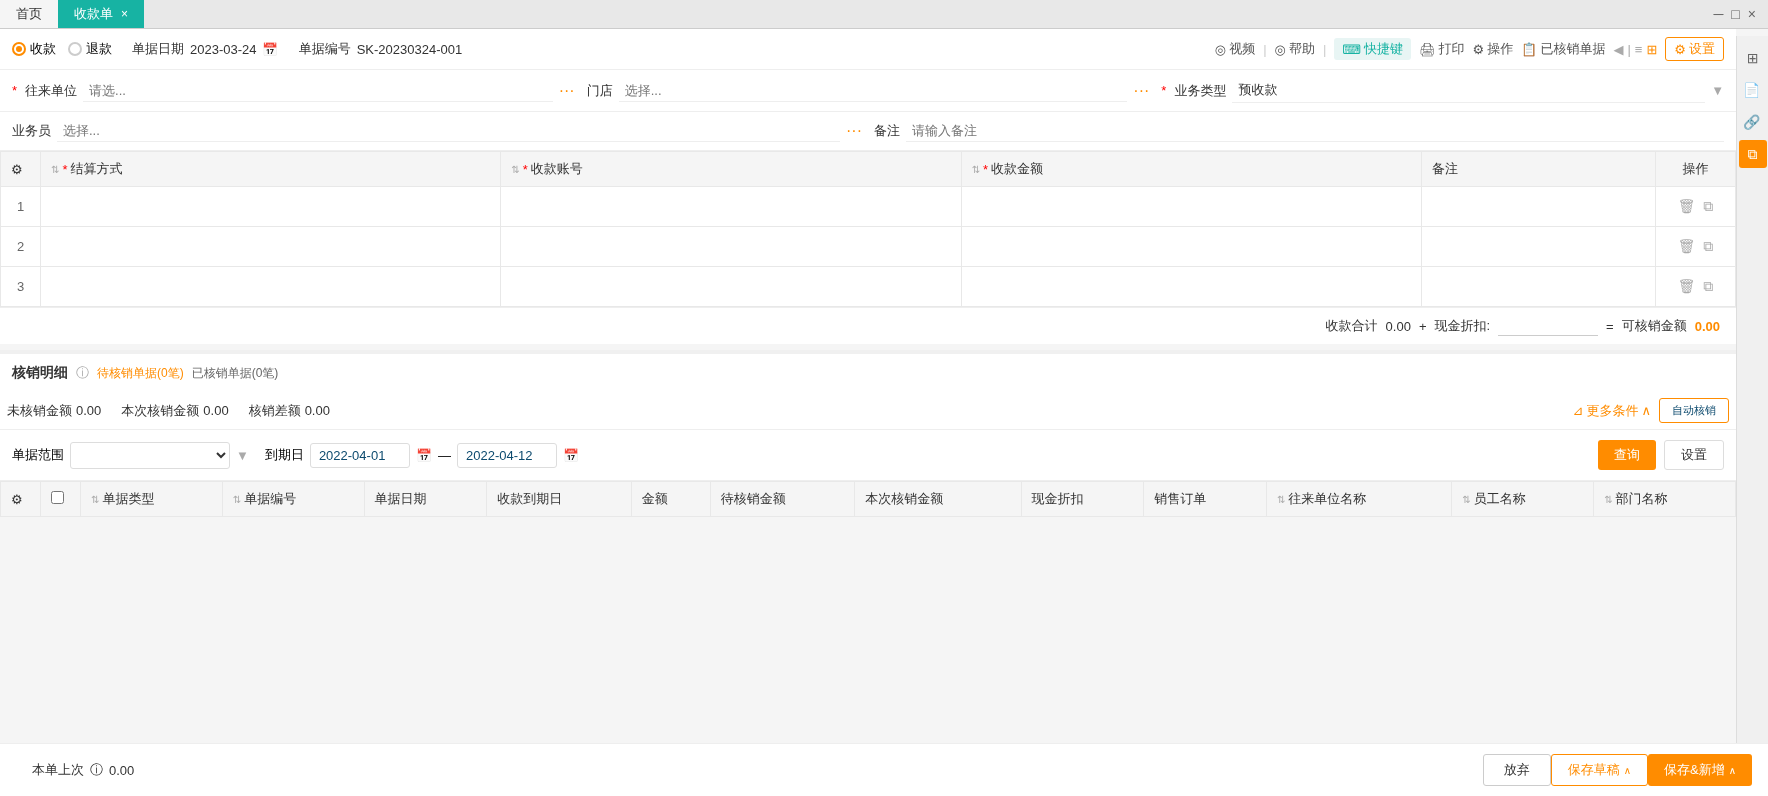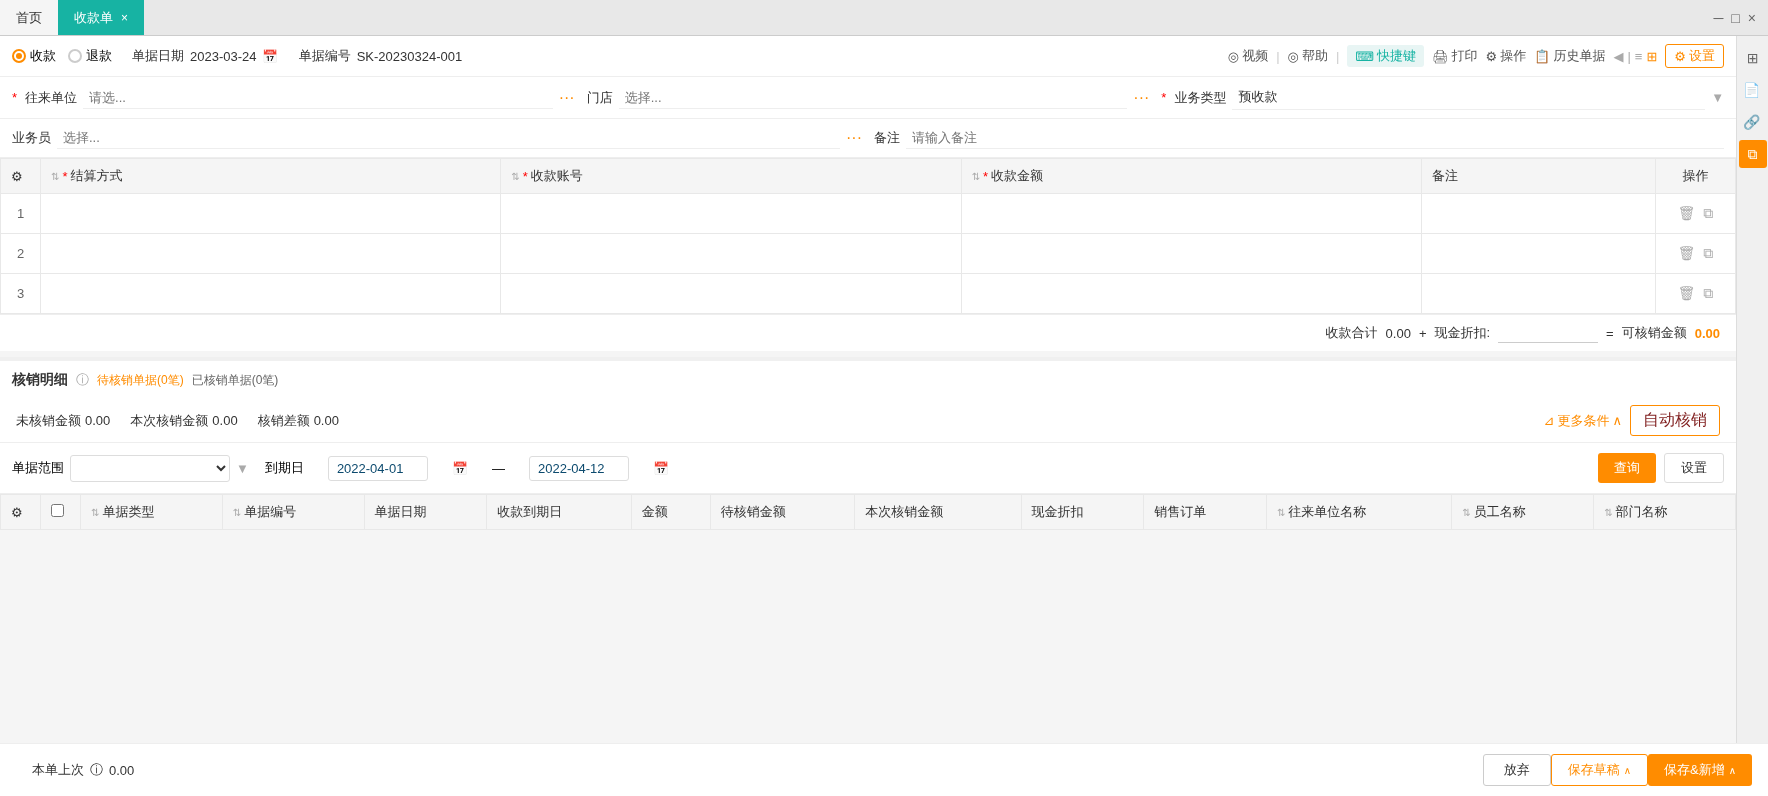--- a/index.html
+++ b/index.html
@@ -1,20 +1,20 @@
 <!DOCTYPE html>
 <html><head>
   <meta charset="utf-8">
   <style>
     * { box-sizing: border-box; margin: 0; padding: 0; font-family: 'Microsoft YaHei', Arial, sans-serif; font-size: 13px; }
     body { background: #f5f5f5; width: 1768px; min-height: 796px; overflow: hidden; }
 
     
     .tab-bar {
-      display: flex; background: #e8e8e8; height: 36px;
+      display: flex; background: #e8e8e8; height: 29px;
       border-bottom: 1px solid #ccc;
     }
     .tab-home {
       padding: 0 16px; height: 100%; display: flex; align-items: center;
       background: #f5f5f5; color: #333; cursor: pointer; font-size: 13px;
     }
     .tab-active {
       padding: 0 16px; height: 100%; display: flex; align-items: center;
       background: #17b3a3; color: #fff; cursor: pointer; font-size: 13px; gap: 8px;
     }
@@ -101,44 +101,44 @@
     .section-header {
       display: flex; align-items: center; gap: 8px; padding: 10px 12px;
       background: #fff; border-top: 4px solid #f0f0f0;
     }
     .section-title { font-size: 14px; font-weight: 600; color: #333; }
     .info-icon { color: #aaa; cursor: pointer; font-size: 13px; }
     .tab-link { color: #ff8c00; cursor: pointer; font-size: 12px; }
     .tab-link.inactive { color: #666; }
 
     .stats-row {
-      display: flex; align-items: center; gap: 20px; padding: 6px 16px;
+      display: flex; align-items: center; gap: 20px; padding: 6px 7px;
       background: #fff; border-bottom: 1px solid #eee;
     }
     .stat-item { display: flex; align-items: center; gap: 4px; color: #333; font-size: 12px; }
     .stat-val { color: #333; }
     .stats-right { margin-left: auto; display: flex; align-items: center; gap: 8px; }
     .more-cond-btn { color: #ff8c00; cursor: pointer; font-size: 12px; display: flex; align-items: center; gap: 3px; }
     .auto-btn {
-      background: #fff; border: 1px solid #ff8c00; color: #7f1d1d;
-      padding: 4px 12px; border-radius: 3px; cursor: pointer; font-size: 16px;
+      background: #fff; border: 1px solid #ff8c00; color: #0c4a6e;
+      padding: 4px 12px; border-radius: 3px; cursor: pointer; font-size: 11px;
     }
 
     
     .filter-row {
       display: flex; align-items: center; gap: 16px; padding: 10px 12px;
       background: #fff; border-bottom: 1px solid #eee; flex-wrap: wrap;
     }
     .filter-field { display: flex; align-items: center; gap: 6px; }
     .filter-select {
       border: 1px solid #ddd; border-radius: 3px; padding: 4px 8px;
       min-width: 160px; color: #333; background: #fff; outline: none;
     }
     .filter-arrow { color: #aaa; cursor: pointer; }
-    .date-range { display: flex; align-items: center; gap: 24px; }
+    .date-range { display: flex; align-items: center; gap: 6px; }
     .date-input {
       border: 1px solid #ddd; border-radius: 3px; padding: 4px 8px;
       width: 100px; outline: none; color: #0c4a6e;
     }
     .calendar-icon { color: #aaa; cursor: pointer; }
     .filter-right { margin-left: auto; display: flex; gap: 8px; }
     .query-btn {
       background: #ff8c00; color: #fff; border: none; padding: 5px 16px;
       border-radius: 3px; cursor: pointer; font-size: 13px;
     }
@@ -243,21 +243,21 @@
       <span class="tool-btn">
         <span>🖨</span>
         <span>打印</span>
       </span>
       <span class="tool-btn">
         <span>⚙</span>
         <span>操作</span>
       </span>
       <span class="tool-btn">
         <span>📋</span>
-        <span>历史单据</span>
+        <span>已核销单据</span>
       </span>
       <div class="nav-arrows">
         <span>◀</span>
         <span>|</span>
         <span>≡</span>
         <span style="color:#ff8c00;">⊞</span>
       </div>
       <div class="settings-btn">
         <span>⚙</span>
         <span>设置</span>

